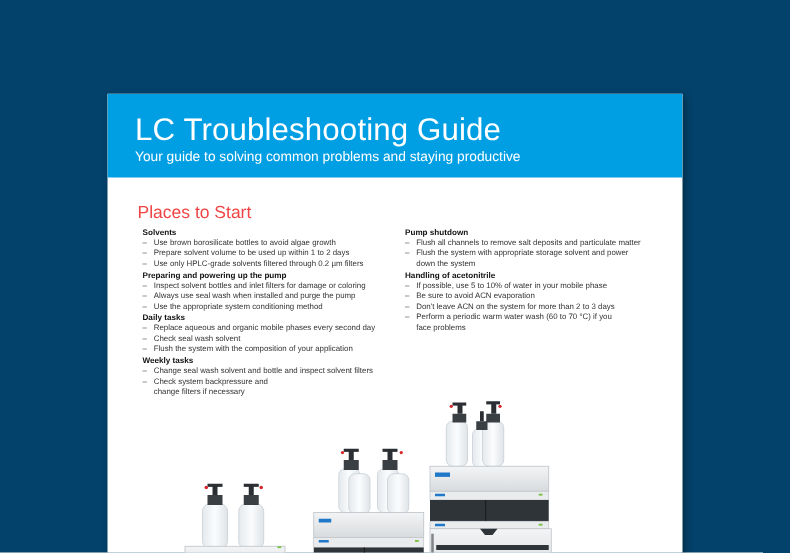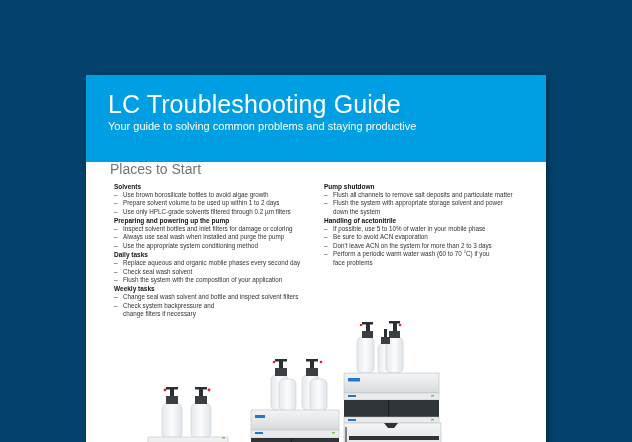--- a/index.html
+++ b/index.html
@@ -1,22 +1,22 @@
 <!DOCTYPE html>
 <html><head>
 <meta charset="utf-8">
 <style>
   * { box-sizing: border-box; margin: 0; padding: 0; }
   html, body { width: 632px; height: 442px; overflow: hidden; }
   body { background: #03426b; font-family: "Liberation Sans", sans-serif; position: relative; }
   .card { position: absolute; left: 86px; top: 75px; width: 460px; height: 380px; background: #fff; box-shadow: 2px 2px 6px rgba(0,0,0,0.35); overflow: hidden; }
-  .header { height: 87px; background: #009fe3; padding: 15px 0 0 22px; color: #fff; }
+  .header { height: 67px; background: #009fe3; padding: 15px 0 0 22px; color: #fff; }
   .title { font-size: 25px; font-weight: normal; letter-spacing: 0.1px; line-height: 28px; }
   .subtitle { font-size: 11px; line-height: 15px; margin-top: 1px; }
-  .section-title { position: absolute; left: 24px; top: 86px; color: #737373; font-size: 14px; line-height: 16px; }
+  .section-title { position: absolute; left: 24px; top: 86px; color: #ef4444; font-size: 14px; line-height: 16px; }
   .col { position: absolute; font-size: 6.3px; color: #333; line-height: 8.4px; }
   .col.left { left: 28px; top: 107px; width: 210px; }
   .col.right { left: 238px; top: 107px; width: 200px; }
   .group-head { font-weight: bold; color: #111; font-size: 6.5px; margin-top: 0.5px; }
   ul { list-style: none; }
   li { position: relative; padding-left: 9px; }
   li::before { content: "–"; position: absolute; left: 0; top: 0; }
   .instruments { position: absolute; left: 0; top: 0; width: 460px; height: 380px; pointer-events: none; }
 </style>
 </head>

